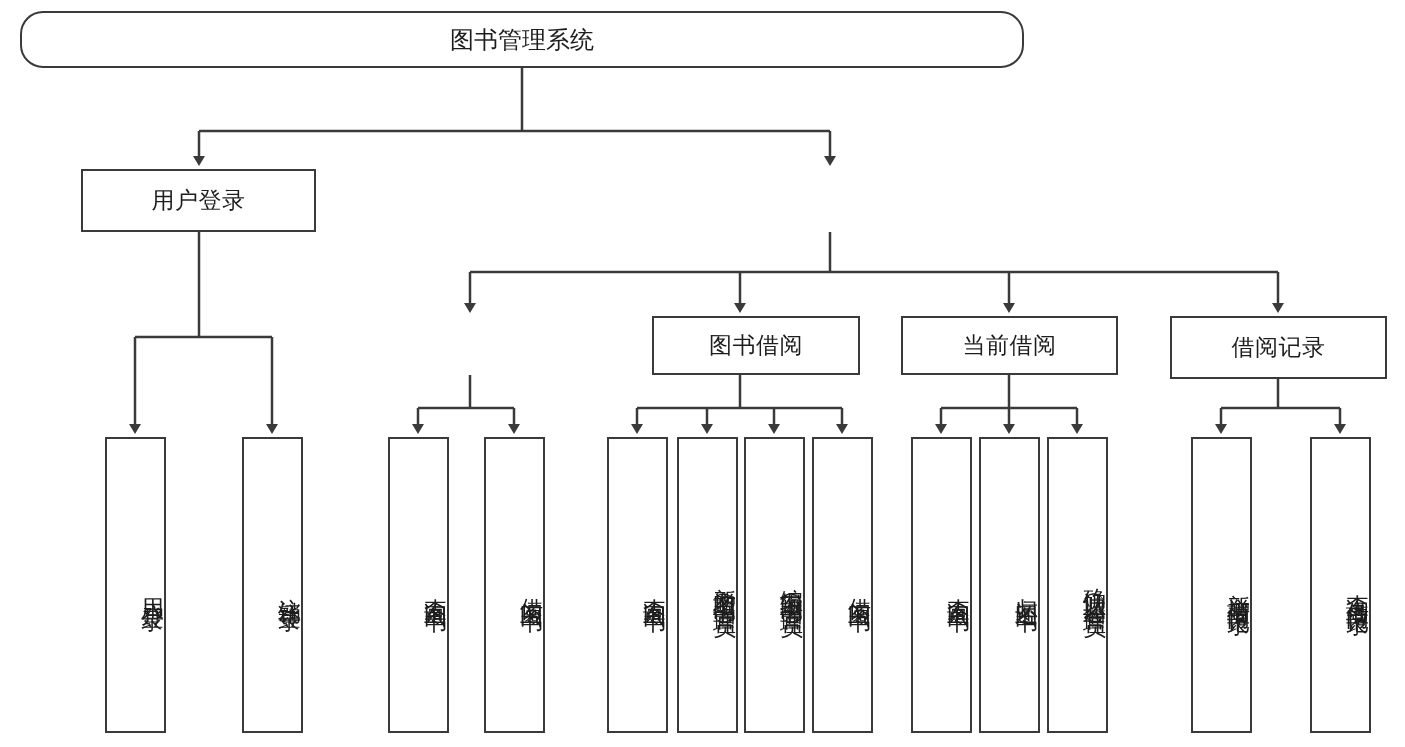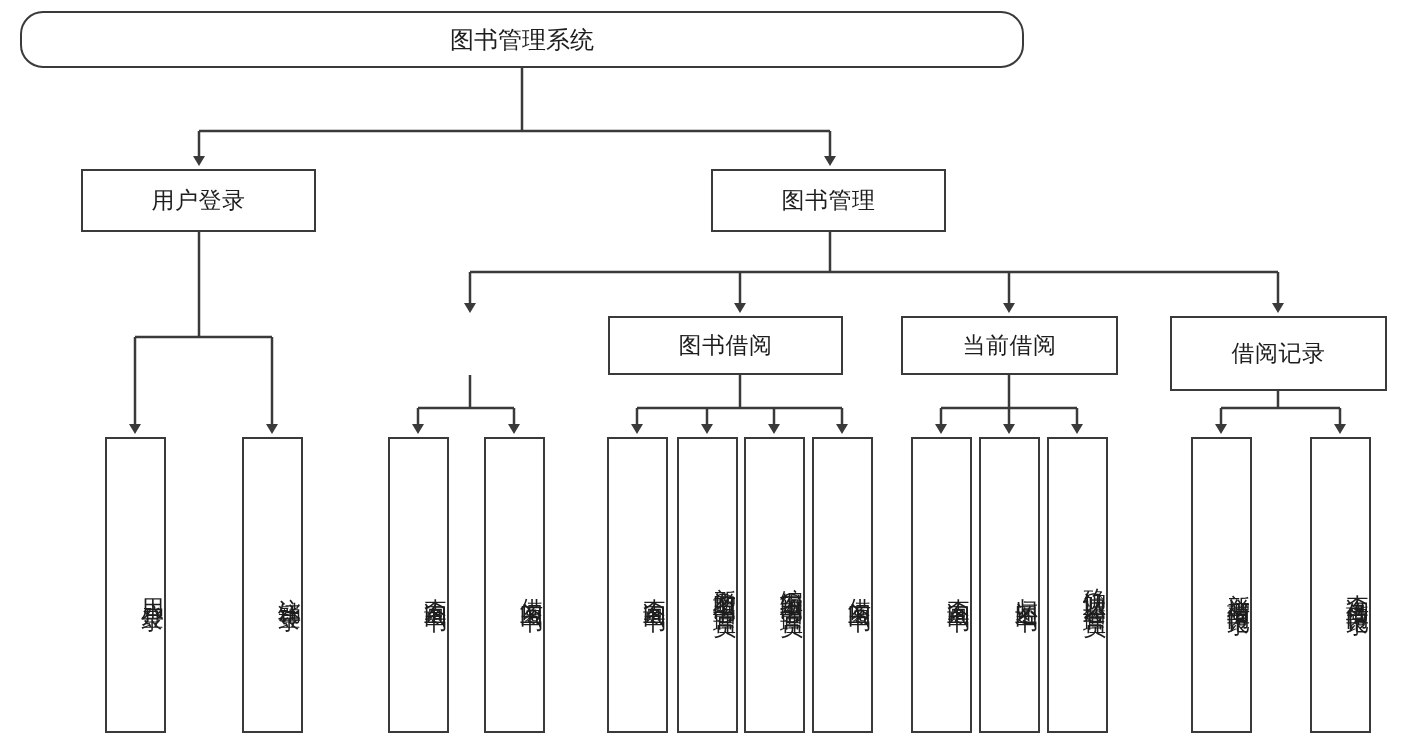--- a/index.html
+++ b/index.html
@@ -124,31 +124,28 @@
     </g>
   </svg>
 
   <div class="node root" style="left:20px; top:11px; width:1004px; height:57px;">
     <span>图书管理系统</span>
   </div>
 
   <div class="node h" style="left:81px; top:169px; width:235px; height:63px;">
     <span>用户登录</span>
   </div>
-  <div class="node h" style="left:711px; top:169px; width:235px; height:63px;">
-    <span>图书管理</span>
-  </div>
 
-  <div class="node h" style="left:608px; top:316px; width:235px; height:59px;">
+  <div class="node h" style="left:652px; top:316px; width:208px; height:59px;">
     <span>图书借阅</span>
   </div>
   <div class="node h" style="left:901px; top:316px; width:217px; height:59px;">
     <span>当前借阅</span>
   </div>
-  <div class="node h" style="left:1170px; top:316px; width:217px; height:75px;">
+  <div class="node h" style="left:1170px; top:316px; width:217px; height:63px;">
     <span>借阅记录</span>
   </div>
 
   <div class="node leaf" style="left:105px; top:437px; width:61px; height:296px;">
     <span class="vtext">用户登录</span>
   </div>
   <div class="node leaf" style="left:242px; top:437px; width:61px; height:296px;">
     <span class="vtext">注销登录</span>
   </div>
 

